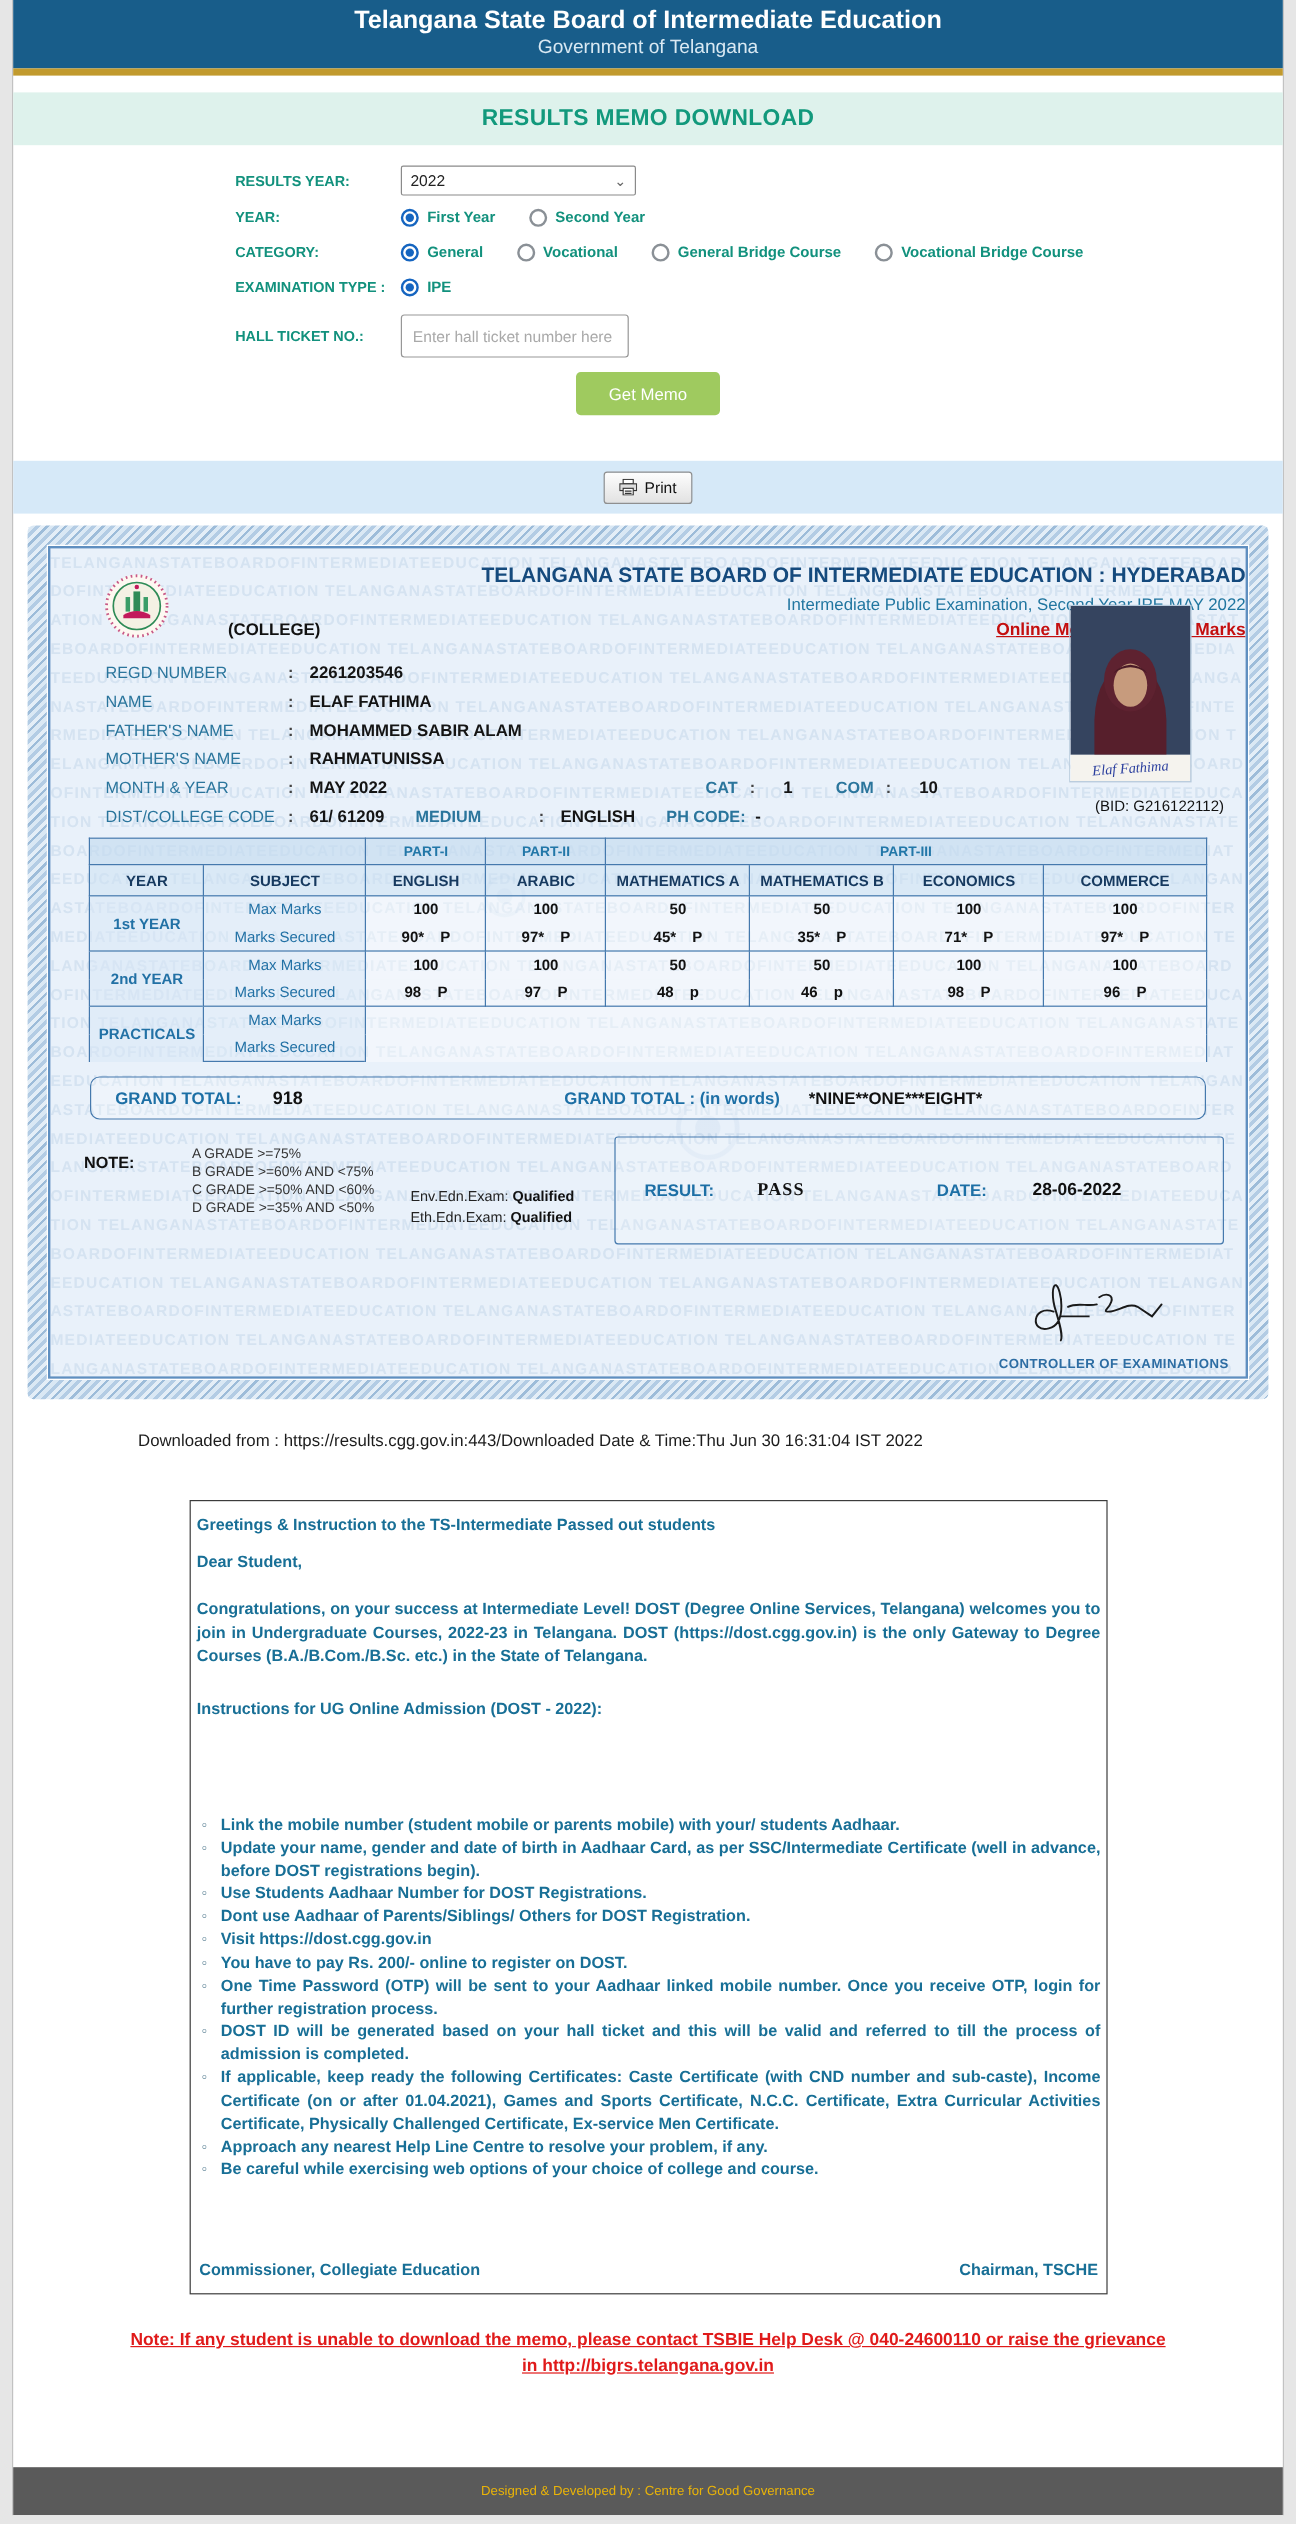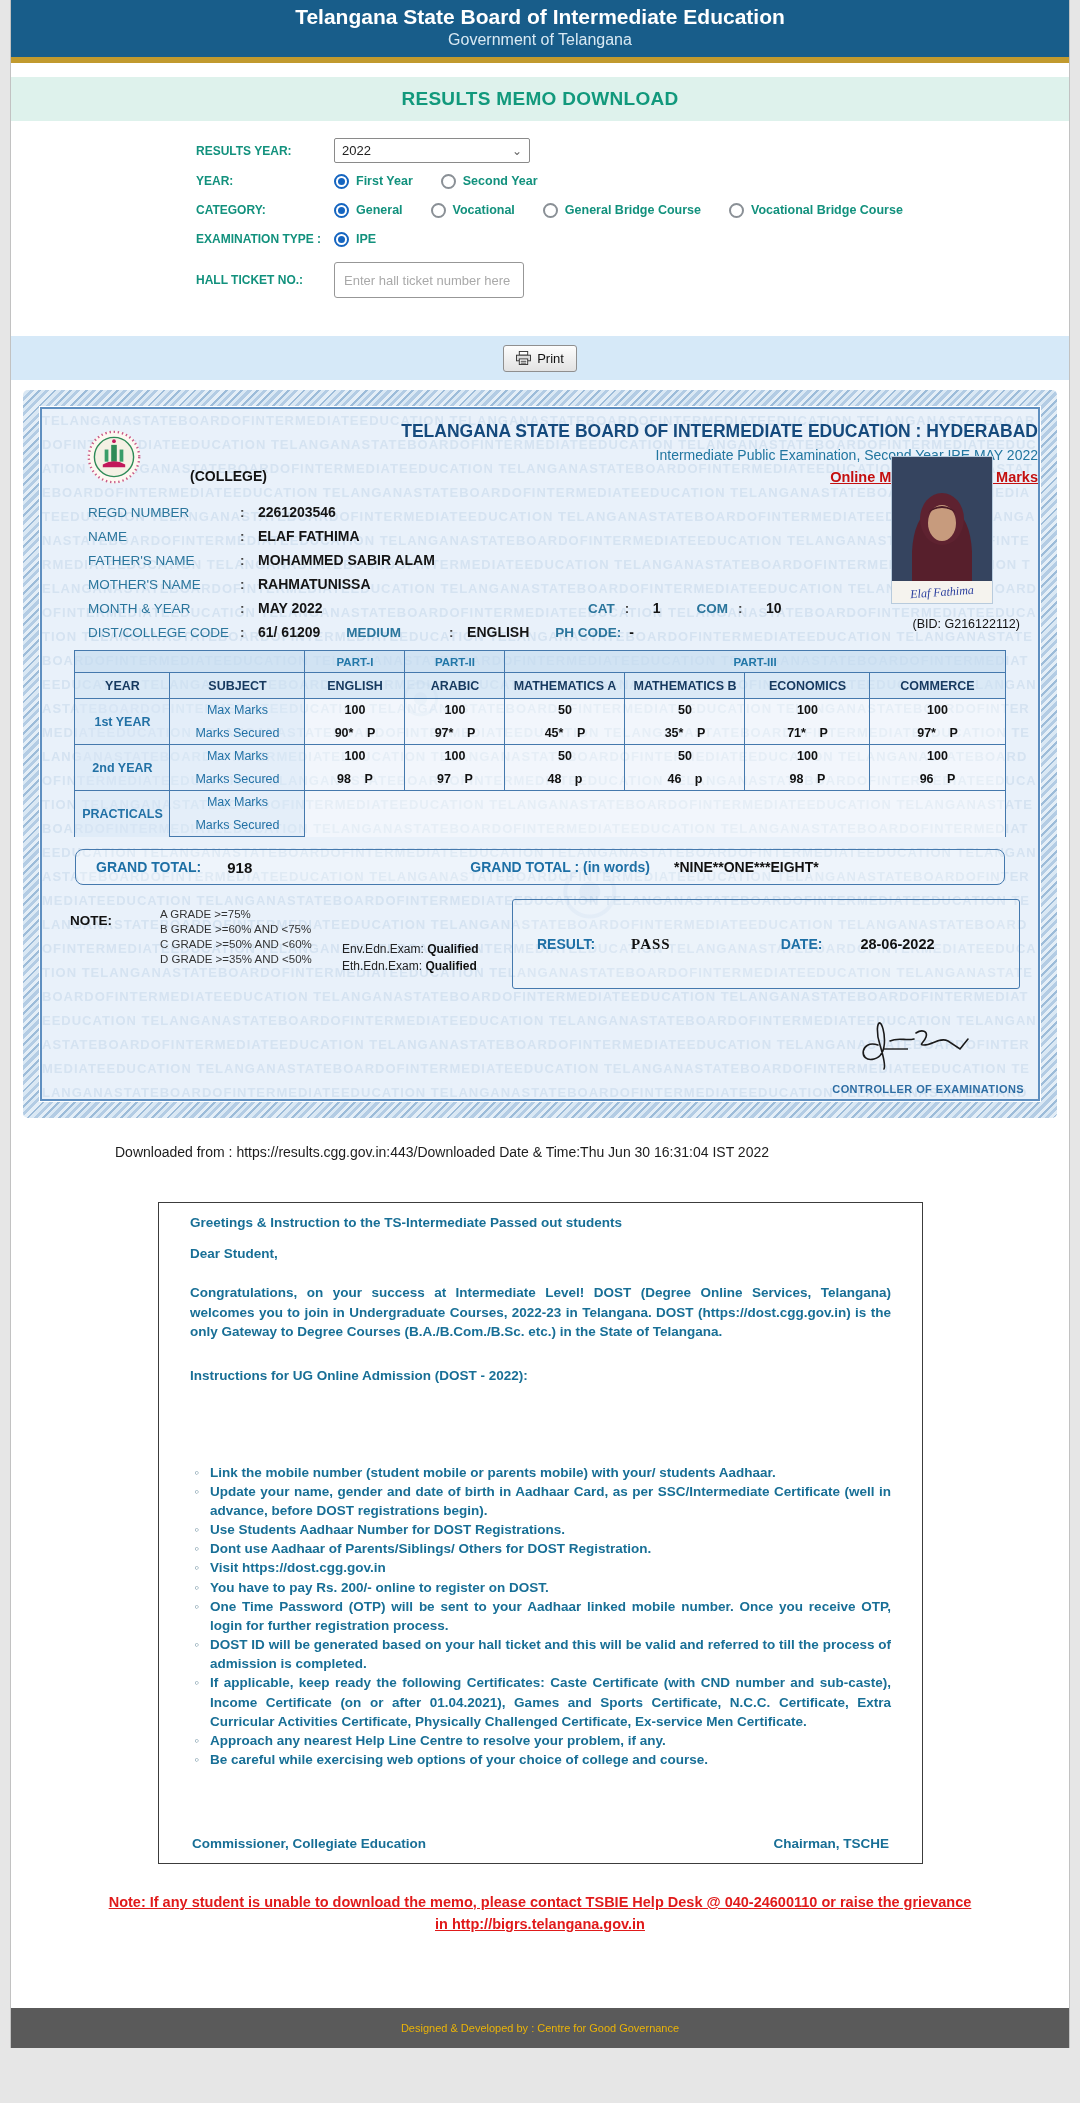--- a/index.html
+++ b/index.html
@@ -103,21 +103,21 @@
   .dlab { color:#1d6fa5; font-weight:bold; font-size:14px; margin-left:90px; }
   .dval { color:#111; font-weight:bold; font-size:14.5px; margin-left:18px; }
 
   .sig-zone { position:relative; height:86px; }
   .signature { position:absolute; right:58px; top:10px; width:130px; height:52px; }
   .controller { position:absolute; right:14px; bottom:0; color:#2d6da3; font-weight:bold; font-size:11px; letter-spacing:.4px; }
 
   
   .downloaded-row { margin-top:26px; display:flex; justify-content:flex-start; padding:0 110px 0 104px; font-size:14px; color:#1c1c1c; }
 
-  .greet-box { margin:42px 0 0 147px; width:765px; border:1px solid #3c3c3c; min-height:662px; padding:12px 31px 8px;
+  .greet-box { margin:42px 0 0 147px; width:765px; border:1px solid #3c3c3c; min-height:662px; padding:12px 5px 8px;
     display:flex; flex-direction:column; color:#186f96; font-weight:bold; font-size:13.5px; }
   .greet-heading { margin-bottom:16px; }
   .greet-salutation { margin-bottom:22px; }
   .greet-intro { text-align:justify; line-height:1.45; margin-bottom:26px; }
   .greet-instr-title { margin-bottom:0; }
   ul.greet-list { list-style:none; margin-top:80px; }
   ul.greet-list li { position:relative; padding-left:20px; text-align:justify; line-height:1.42; }
   ul.greet-list li::before { content:'◦'; position:absolute; left:4px; top:0; color:#6d8fa0; }
   .greet-sign { margin-top:auto; display:flex; justify-content:space-between; padding:0 2px 4px; }
 
@@ -185,20 +185,23 @@
         <span class="flabel">EXAMINATION TYPE :</span>
         <span class="opt">
           <span class="radio checked"></span>
           <span>IPE</span>
         </span>
       </div>
       <div class="frow" style="margin-top:12px;">
         <span class="flabel">HALL TICKET NO.:</span>
         <input class="hall-input" type="text" placeholder="Enter hall ticket number here" style="">
       </div>
+    </div>
+    <div class="btn-row">
+      <button class="get-memo">Get Memo</button>
     </div>
   </section>
 
   <div class="print-band">
     <button class="print-btn">
       <svg width="15" height="14" viewBox="0 0 16 15">
         <rect x="3.5" y="0.5" width="9" height="4" fill="#fff" stroke="#333"></rect>
         <rect x="0.5" y="4.5" width="15" height="6" fill="#ddd" stroke="#333"></rect>
         <rect x="3.5" y="8.5" width="9" height="6" fill="#fff" stroke="#333"></rect>
         <line x1="5" y1="11" x2="11" y2="11" stroke="#333"></line>

